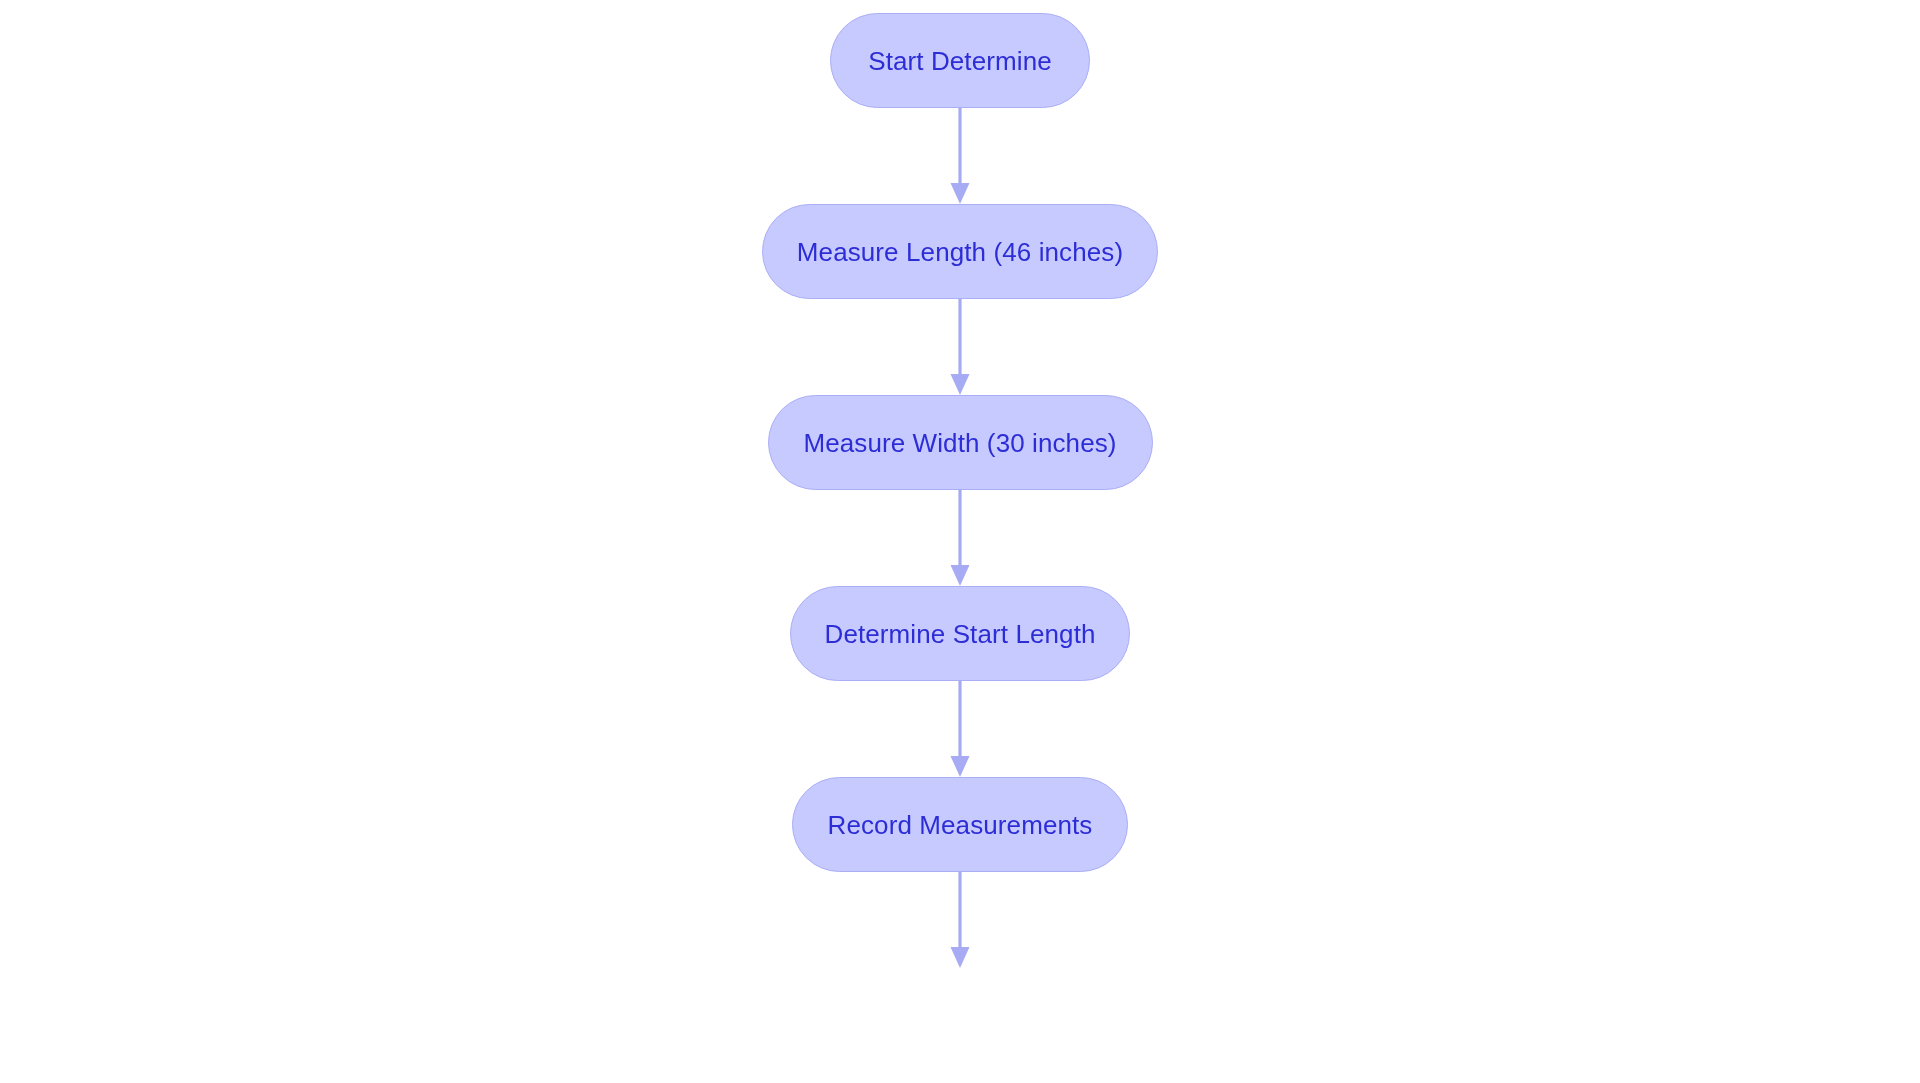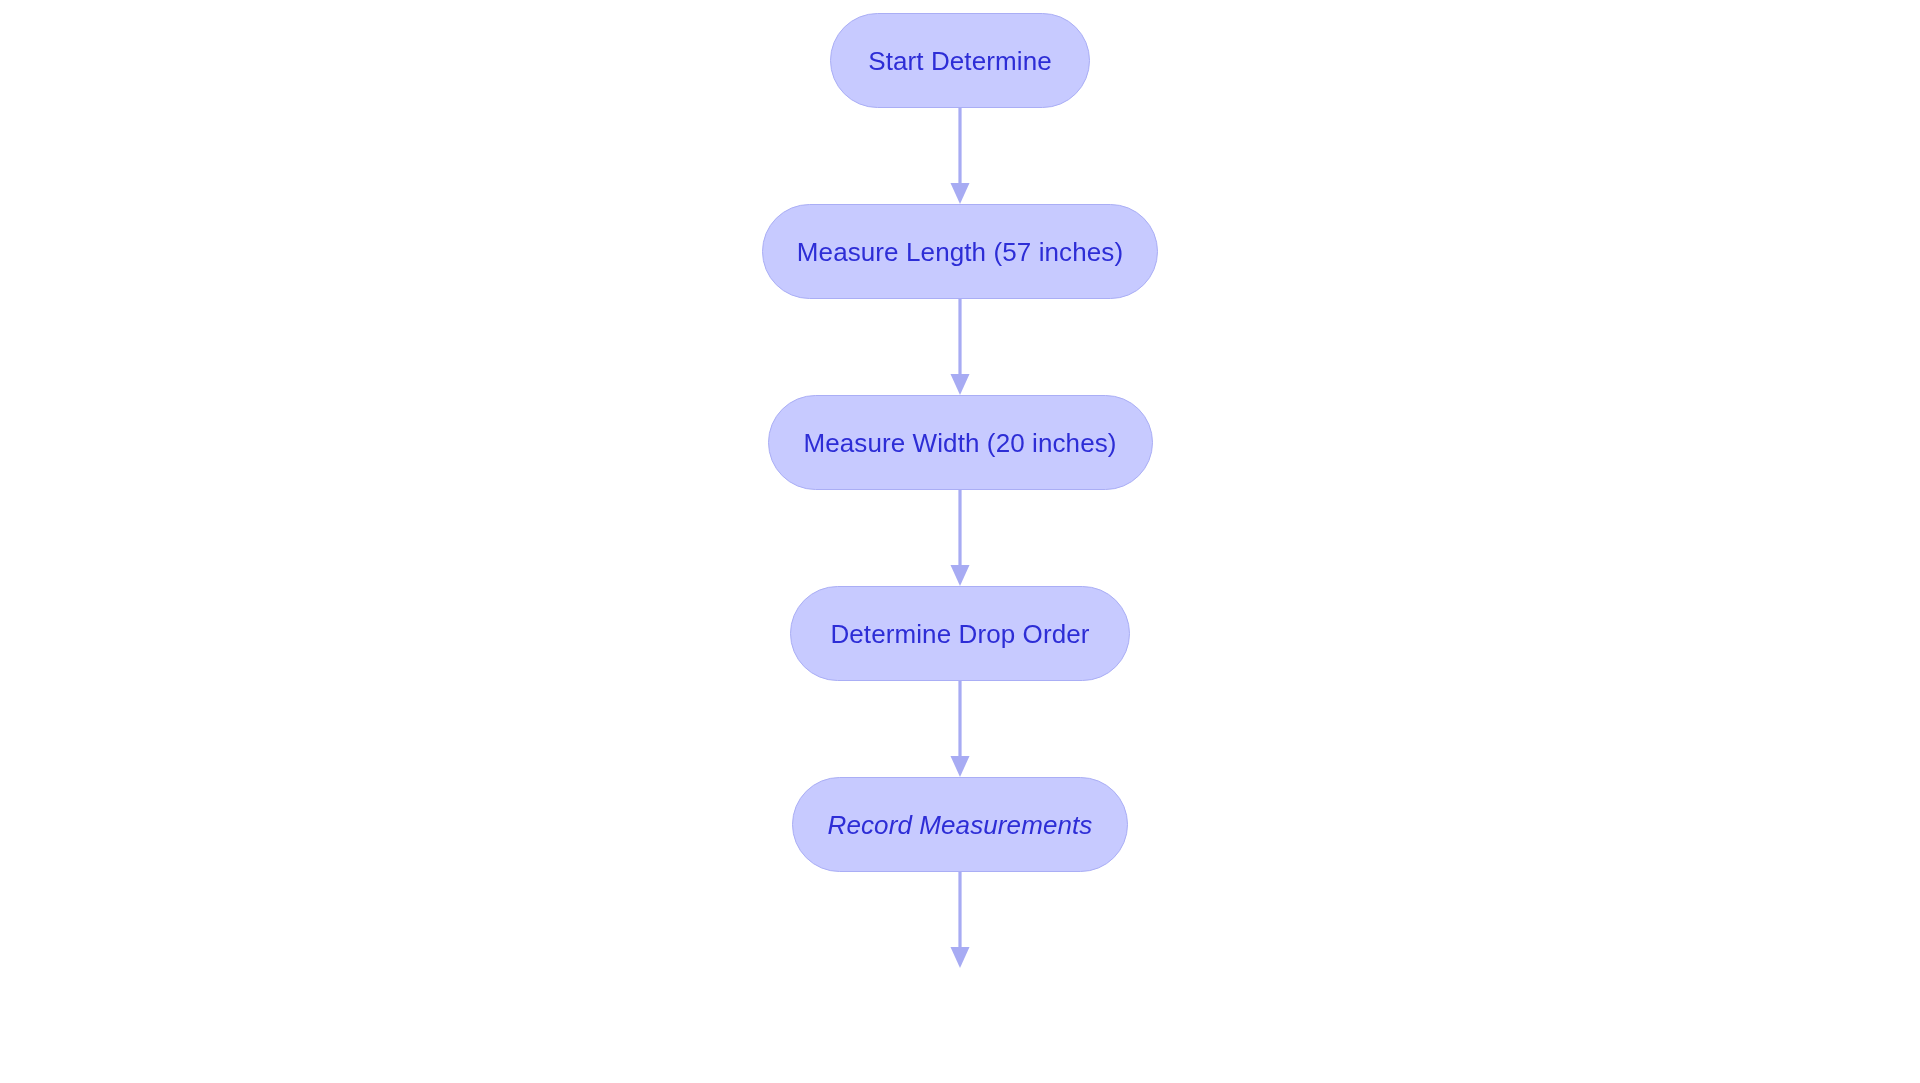--- a/index.html
+++ b/index.html
@@ -59,21 +59,21 @@
     line-height: 1;
     white-space: nowrap;
     padding: 0 34px;
   }
 
   
   .node-w-start     { width: 260px; }
   .node-w-length    { width: 396px; }
   .node-w-width     { width: 385px; }
   .node-w-drop      { width: 340px; }
-  .node-w-record    { width: 336px; font-style: italic; }
+  .node-w-record    { width: 336px; }
   .node-w-order     { width: 222px; }
 
   
   .connector {
     position: relative;
     width: 30px;
     height: 96px;
     flex: 0 0 auto;
     display: block;
   }
@@ -103,43 +103,43 @@
     </div>
 
     <div class="connector">
       <svg viewBox="0 0 30 96" xmlns="http://www.w3.org/2000/svg" aria-hidden="true">
         <line class="connector-line" x1="15" y1="0" x2="15" y2="78" style="stroke: rgb(167, 171, 243);"></line>
         <polygon class="connector-head" points="15,96 5.5,75 24.5,75" style="fill: rgb(167, 171, 243);"></polygon>
       </svg>
     </div>
 
     <div class="node node-w-length" style="background: rgb(199, 202, 255); border-color: rgb(170, 174, 245);">
-      <span class="node-label" style="color: rgb(45, 45, 214);">Measure Length (57 inches)</span>
+      <span class="node-label" style="color: rgb(45, 45, 214);">Measure Length (46 inches)</span>
     </div>
 
     <div class="connector">
       <svg viewBox="0 0 30 96" xmlns="http://www.w3.org/2000/svg" aria-hidden="true">
         <line class="connector-line" x1="15" y1="0" x2="15" y2="78" style="stroke: rgb(167, 171, 243);"></line>
         <polygon class="connector-head" points="15,96 5.5,75 24.5,75" style="fill: rgb(167, 171, 243);"></polygon>
       </svg>
     </div>
 
     <div class="node node-w-width" style="background: rgb(199, 202, 255); border-color: rgb(170, 174, 245);">
-      <span class="node-label" style="color: rgb(45, 45, 214);">Measure Width (20 inches)</span>
+      <span class="node-label" style="color: rgb(45, 45, 214);">Measure Width (30 inches)</span>
     </div>
 
     <div class="connector">
       <svg viewBox="0 0 30 96" xmlns="http://www.w3.org/2000/svg" aria-hidden="true">
         <line class="connector-line" x1="15" y1="0" x2="15" y2="78" style="stroke: rgb(167, 171, 243);"></line>
         <polygon class="connector-head" points="15,96 5.5,75 24.5,75" style="fill: rgb(167, 171, 243);"></polygon>
       </svg>
     </div>
 
     <div class="node node-w-drop" style="background: rgb(199, 202, 255); border-color: rgb(170, 174, 245);">
-      <span class="node-label" style="color: rgb(45, 45, 214);">Determine Drop Order</span>
+      <span class="node-label" style="color: rgb(45, 45, 214);">Determine Start Length</span>
     </div>
 
     <div class="connector">
       <svg viewBox="0 0 30 96" xmlns="http://www.w3.org/2000/svg" aria-hidden="true">
         <line class="connector-line" x1="15" y1="0" x2="15" y2="78" style="stroke: rgb(167, 171, 243);"></line>
         <polygon class="connector-head" points="15,96 5.5,75 24.5,75" style="fill: rgb(167, 171, 243);"></polygon>
       </svg>
     </div>
 
     <div class="node node-w-record" style="background: rgb(199, 202, 255); border-color: rgb(170, 174, 245);">

